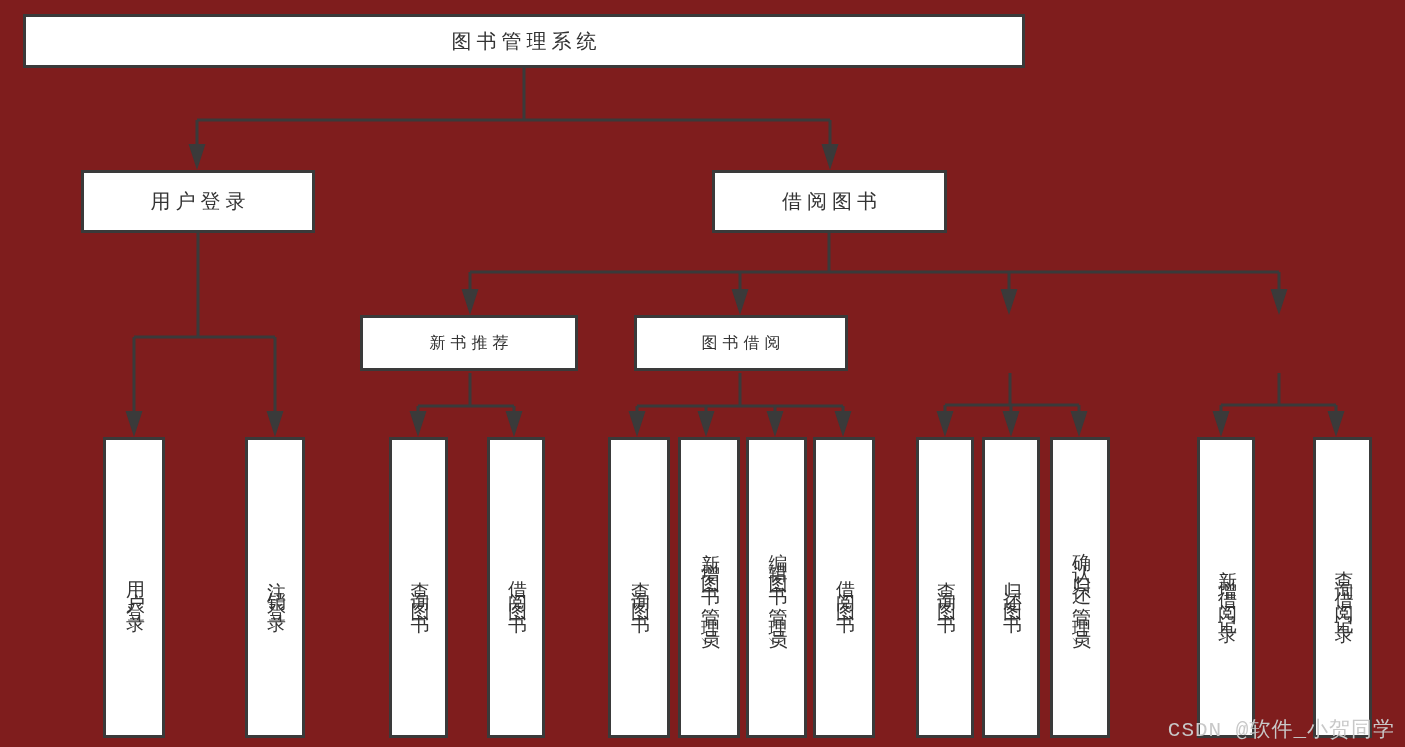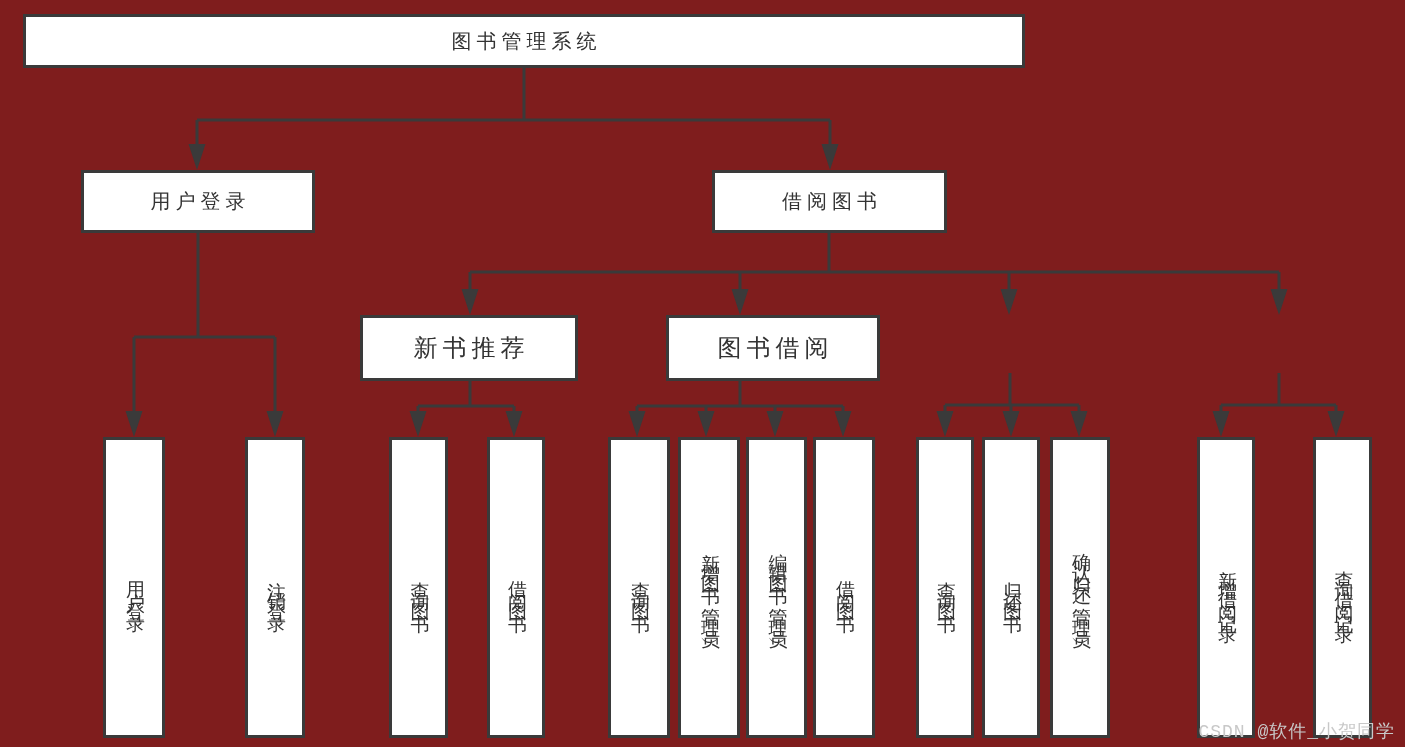--- a/index.html
+++ b/index.html
@@ -27,21 +27,21 @@
     align-items: center;
     justify-content: center;
     font-size: 20px;
     letter-spacing: 5px;
     text-indent: 5px;
     white-space: nowrap;
     z-index: 2;
   }
   .root { left: 23px; top: 14px; width: 1002px; height: 54px; }
   .l2   { top: 170px; height: 63px; }
-  .l3   { top: 315px; height: 66px; font-size: 24px; }
+  .l3   { top: 315px; height: 56px; font-size: 16px; }
   .vnode {
     position: absolute;
     top: 437px;
     height: 301px;
     box-sizing: border-box;
     background: #ffffff;
     border: 3px solid #3a3a3a;
     display: flex;
     align-items: center;
     justify-content: center;
@@ -49,21 +49,21 @@
     text-orientation: mixed;
     font-size: 19px;
     letter-spacing: 11px;
     line-height: 1;
     z-index: 2;
   }
   .watermark {
     position: absolute;
     right: 10px;
     bottom: 4px;
-    font-size: 18px;
+    font-size: 21px;
     letter-spacing: 1px;
     color: #c8c8c8;
     z-index: 5;
     white-space: nowrap;
   }
 </style>
 </head>
 <body>
 
 <div class="canvas">
@@ -98,21 +98,21 @@
       <polygon points="1327.5,411 1344.5,411 1336,437"></polygon>
     </g>
   </svg>
 
   <div class="node root">图书管理系统</div>
 
   <div class="node l2" style="left:81px; width:234px;">用户登录</div>
   <div class="node l2" style="left:712px; width:235px;">借阅图书</div>
 
   <div class="node l3" style="left:360px; width:218px;">新书推荐</div>
-  <div class="node l3" style="left:666px; width:214px;">图书借阅</div>
+  <div class="node l3" style="left:634px; width:214px;">图书借阅</div>
 
   <div class="vnode" style="left:103px; width:62px;">用户登录</div>
   <div class="vnode" style="left:245px; width:60px;">注销登录</div>
 
   <div class="vnode" style="left:389px; width:59px;">查询图书</div>
   <div class="vnode" style="left:487px; width:58px;">借阅图书</div>
 
   <div class="vnode" style="left:608px; width:62px;">查询图书</div>
   <div class="vnode" style="left:678px; width:62px;">新增图书（管理员）</div>
   <div class="vnode" style="left:746px; width:61px;">编辑图书（管理员）</div>

